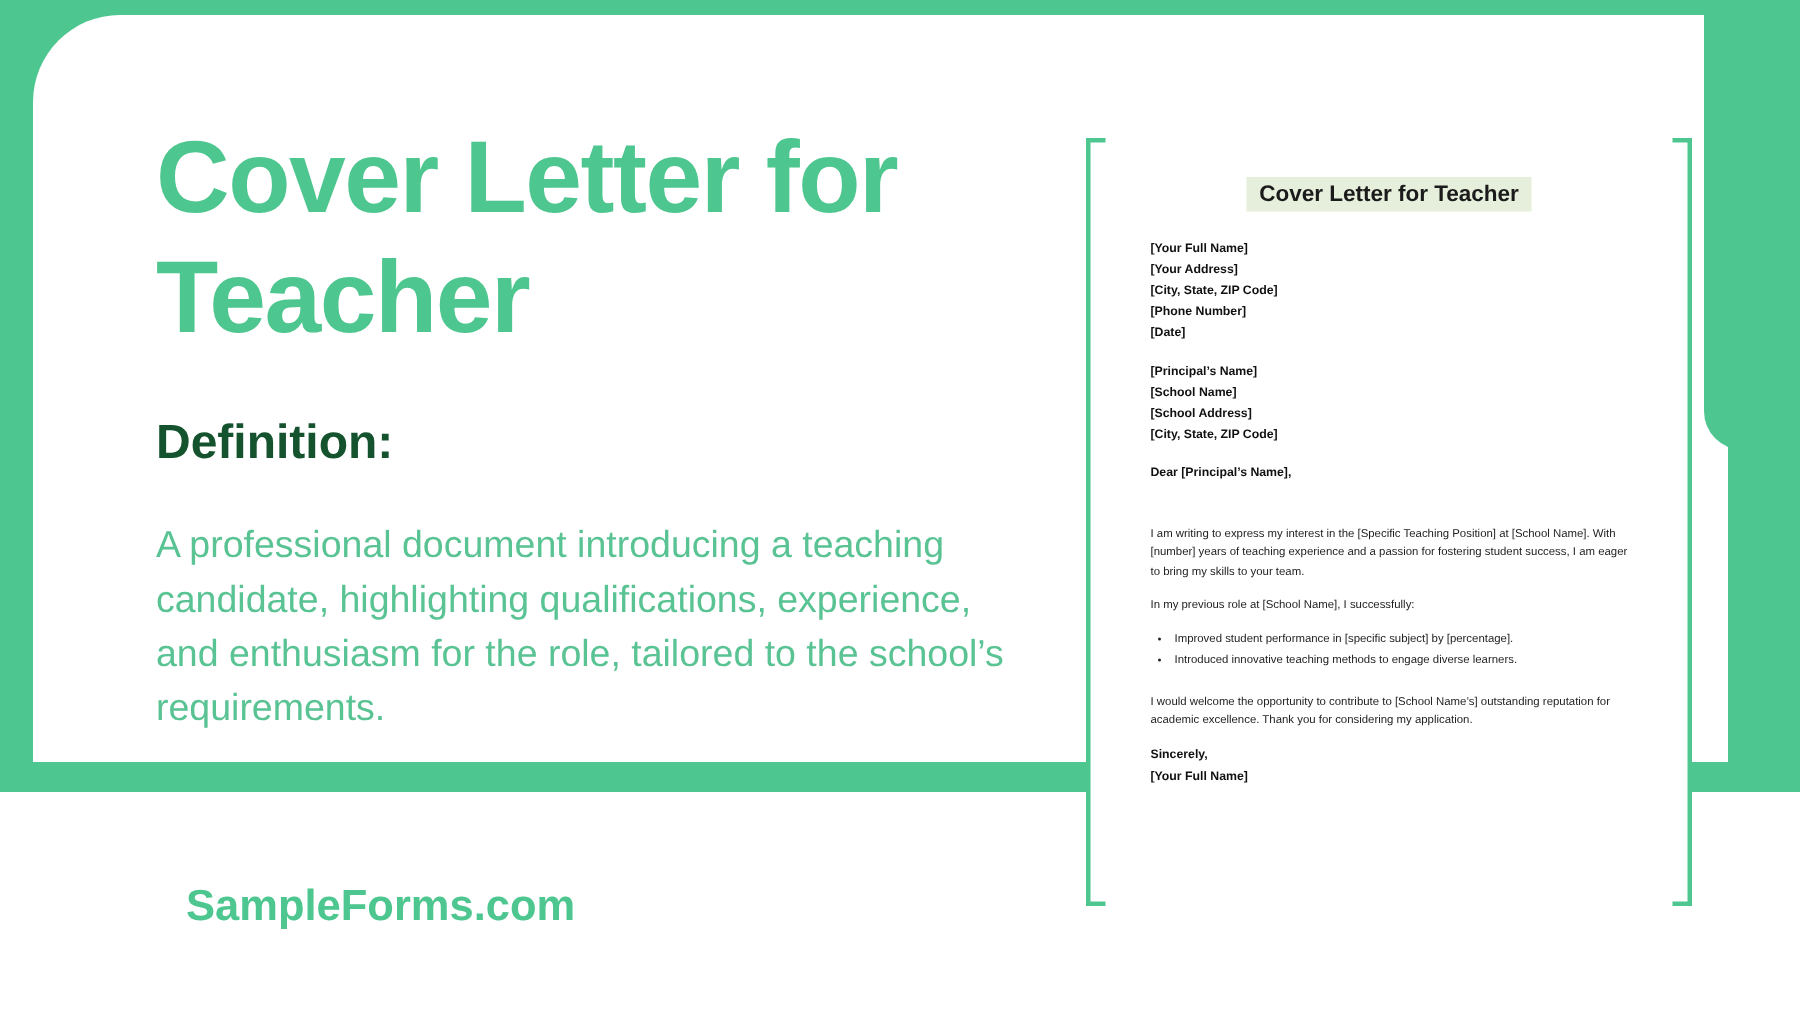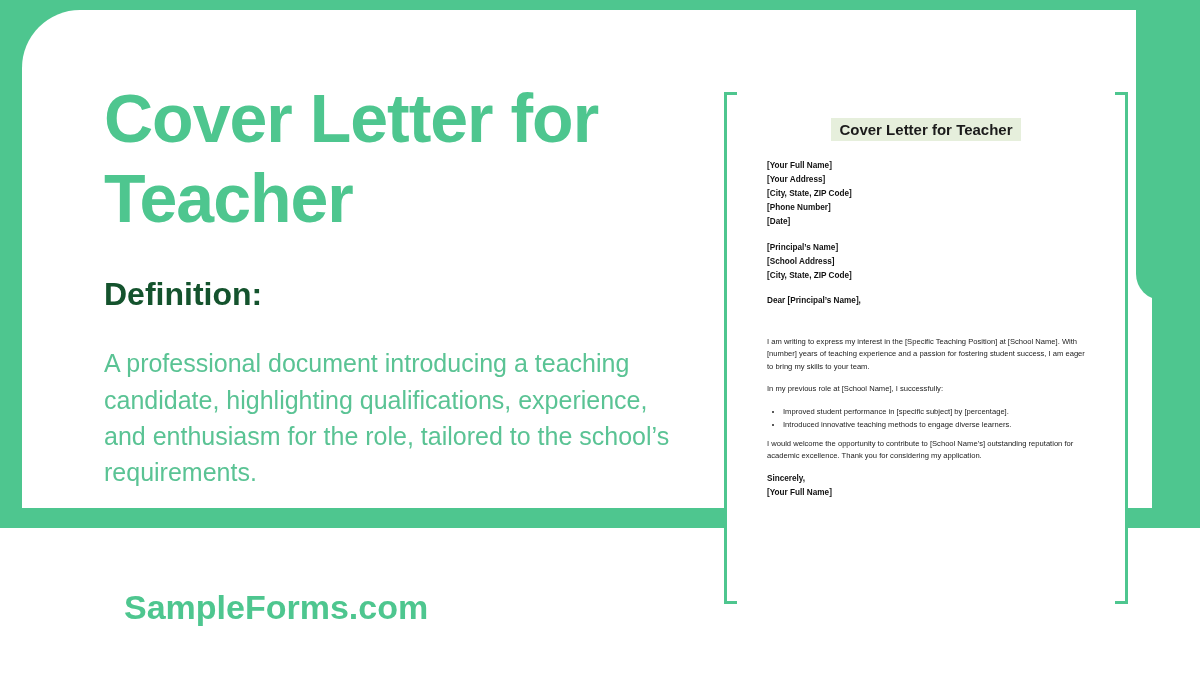--- a/index.html
+++ b/index.html
@@ -85,21 +85,21 @@
     margin-top: 32px;
     font-size: 25px;
     line-height: 1.45;
     color: #5ac394;
     font-weight: 400;
   }
   .brand {
     position: absolute;
     left: 124px;
     top: 588px;
-    font-size: 34px;
+    font-size: 29px;
     font-weight: 700;
     color: #4ec68f;
   }
 
   
   .doc-frame {
     position: absolute;
     left: 724px;
     top: 92px;
     width: 404px;
@@ -134,21 +134,21 @@
     color: #111;
     line-height: 1.72;
   }
   .para {
     font-size: 7.6px;
     color: #222;
     line-height: 1.62;
     margin-bottom: 10px;
   }
   .bullets {
-    margin: 0 0 6px 16px;
+    margin: 0 0 16px 16px;
     padding: 0;
   }
   .bullets li {
     font-size: 7.6px;
     color: #222;
     line-height: 1.75;
   }
   .sign { font-size: 8.2px; font-weight: 700; color: #111; line-height: 1.72; }
 </style>
 </head>
@@ -178,20 +178,21 @@
     <div class="blk">
       <div class="line-b">[Your Full Name]</div>
       <div class="line-b">[Your Address]</div>
       <div class="line-b">[City, State, ZIP Code]</div>
       <div class="line-b">[Phone Number]</div>
       <div class="line-b">[Date]</div>
     </div>
 
     <div class="blk">
       <div class="line-b">[Principal’s Name]</div>
+      <div class="line-b">[School Name]</div>
       <div class="line-b">[School Address]</div>
       <div class="line-b">[City, State, ZIP Code]</div>
     </div>
 
     <div class="line-b" style="margin-bottom:28px;">Dear [Principal’s Name],</div>
 
     <p class="para">I am writing to express my interest in the [Specific Teaching Position] at [School Name]. With [number] years of teaching experience and a passion for fostering student success, I am eager to bring my skills to your team.</p>
     <p class="para">In my previous role at [School Name], I successfully:</p>
 
     <ul class="bullets">

